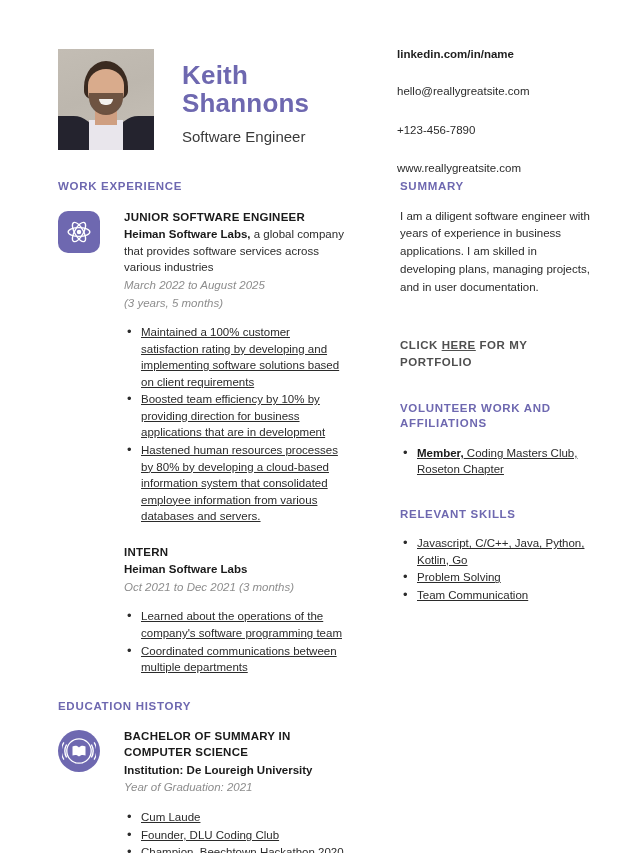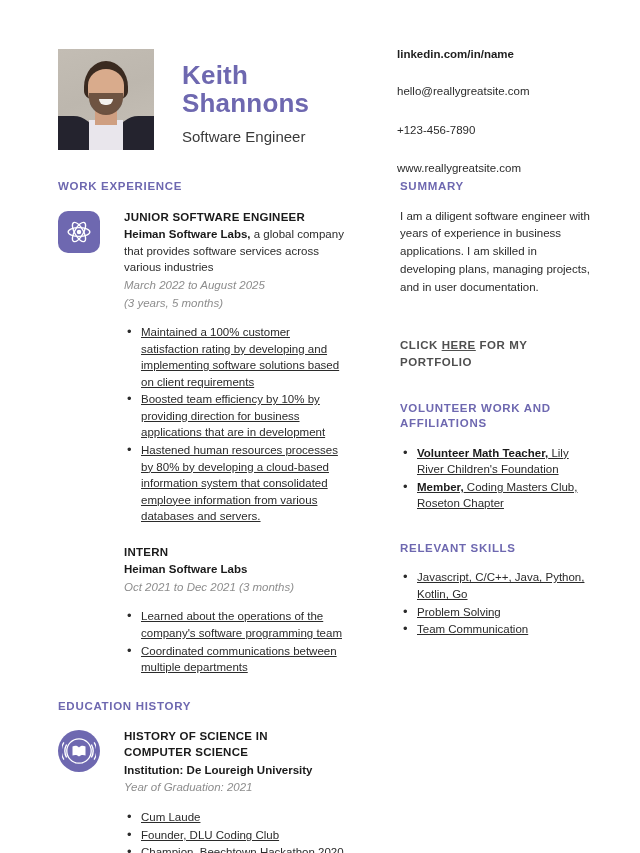--- a/index.html
+++ b/index.html
@@ -324,21 +324,21 @@
               <circle cx="17" cy="17" r="12.2" fill="none" stroke="#ffffff" stroke-width="1.3"></circle>
               <path d="M4.6 10.5 A13.5 13.5 0 0 0 4.6 23.5" fill="none" stroke="#ffffff" stroke-width="1.4"></path>
               <path d="M1.9 8.4 A16.5 16.5 0 0 0 1.9 25.6" fill="none" stroke="#ffffff" stroke-width="1.2"></path>
               <path d="M29.4 10.5 A13.5 13.5 0 0 1 29.4 23.5" fill="none" stroke="#ffffff" stroke-width="1.4"></path>
               <path d="M32.1 8.4 A16.5 16.5 0 0 1 32.1 25.6" fill="none" stroke="#ffffff" stroke-width="1.2"></path>
               <path d="M10.5 12.4 C13 11.2 15.6 11.6 17 13.4 C18.4 11.6 21 11.2 23.5 12.4 L23.5 21.6 C21 20.6 18.4 21 17 22.6 C15.6 21 13 20.6 10.5 21.6 Z" fill="#ffffff"></path>
             </svg>
           </div>
         </div>
         <div class="entry-body">
-          <div class="entry-role">HISTORY OF SCIENCE IN</div>
+          <div class="entry-role">BACHELOR OF SUMMARY IN</div>
           <div class="entry-role">COMPUTER SCIENCE</div>
           <div class="entry-org">
             <b>Institution: De Loureigh University</b>
           </div>
           <div class="entry-dates">Year of Graduation: 2021</div>
           <ul class="bullets">
             <li>Cum Laude</li>
             <li>Founder, DLU Coding Club</li>
             <li>Champion, Beechtown Hackathon 2020</li>
           </ul>
@@ -356,23 +356,20 @@
 
       <div class="portfolio">
         <span>CLICK </span><span class="lnk">HERE</span><span> FOR MY PORTFOLIO</span>
       </div>
 
       <div class="r-block">
         <div class="section-heading">VOLUNTEER WORK AND</div>
         <div class="section-heading">AFFILIATIONS</div>
         <ul class="bullets r-list">
           <li>
-            <b>Volunteer Math Teacher,</b><span> Lily River Children's Foundation</span>
-          </li>
-          <li>
             <b>Member,</b><span> Coding Masters Club, Roseton Chapter</span>
           </li>
         </ul>
       </div>
 
       <div class="r-block">
         <div class="section-heading">RELEVANT SKILLS</div>
         <ul class="bullets r-list">
           <li>Javascript, C/C++, Java, Python, Kotlin, Go</li>
           <li>Problem Solving</li>

